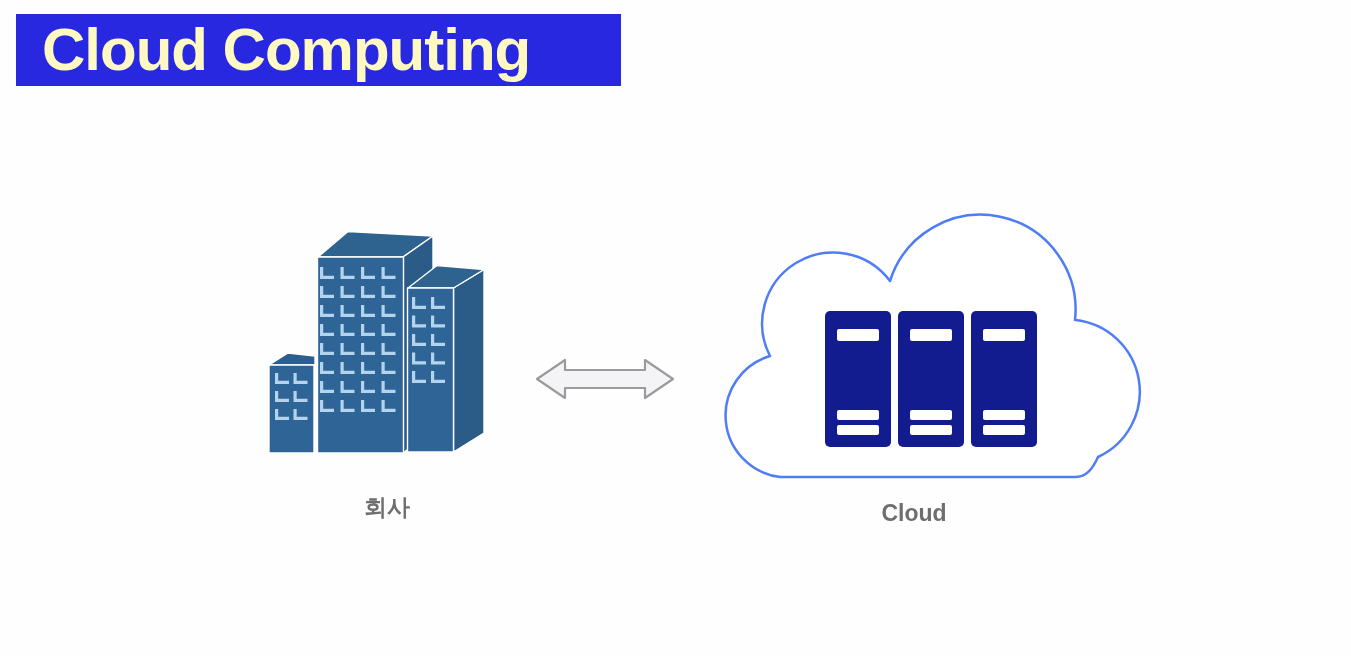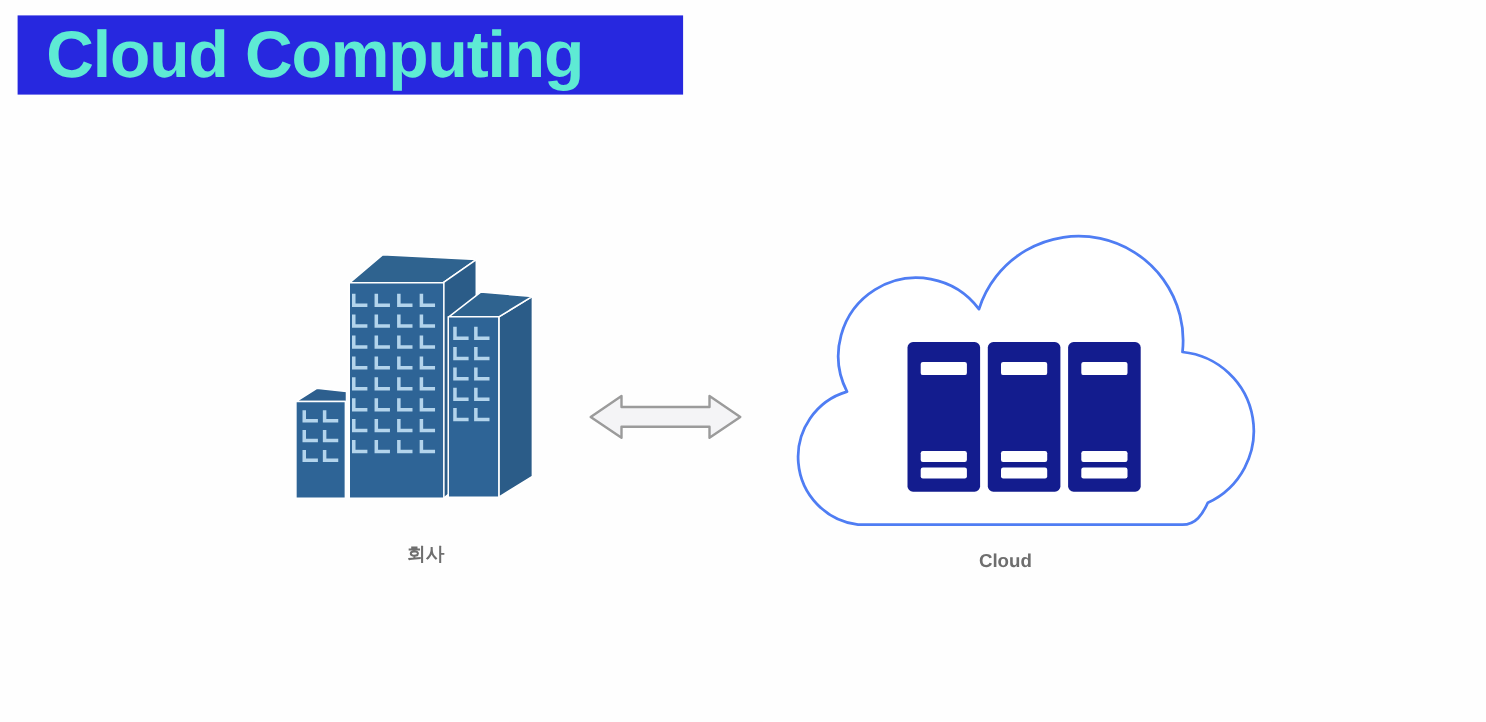--- a/index.html
+++ b/index.html
@@ -10,36 +10,36 @@
     overflow:hidden;
     font-family:"Liberation Sans", sans-serif;
   }
   .title-bar{
     position:absolute;left:16px;top:14px;
     width:605px;height:72px;
     background:#2728df;
     display:flex;align-items:center;
   }
   .title-bar .title-text{
-    color:#5eead4;
+    color:#fef9c3;
     font-size:60px;
     font-weight:bold;
     letter-spacing:-1px;
     padding-left:26px;
     white-space:nowrap;
     line-height:72px;
   }
   .illus{position:absolute;}
   .building-svg{left:265px;top:228px;}
   .arrow-svg{left:535px;top:352px;}
   .cloud-svg{left:713px;top:193px;}
   .caption{
     position:absolute;
     color:#6e6e6e;
-    font-size:17px;
+    font-size:23px;
     font-weight:bold;
     text-align:center;
   }
   .caption-company{left:270px;top:492px;width:234px;}
   .caption-cloud{left:694px;top:500px;width:440px;}
 </style>
 </head>
 <body>
 
 <div class="slide">

